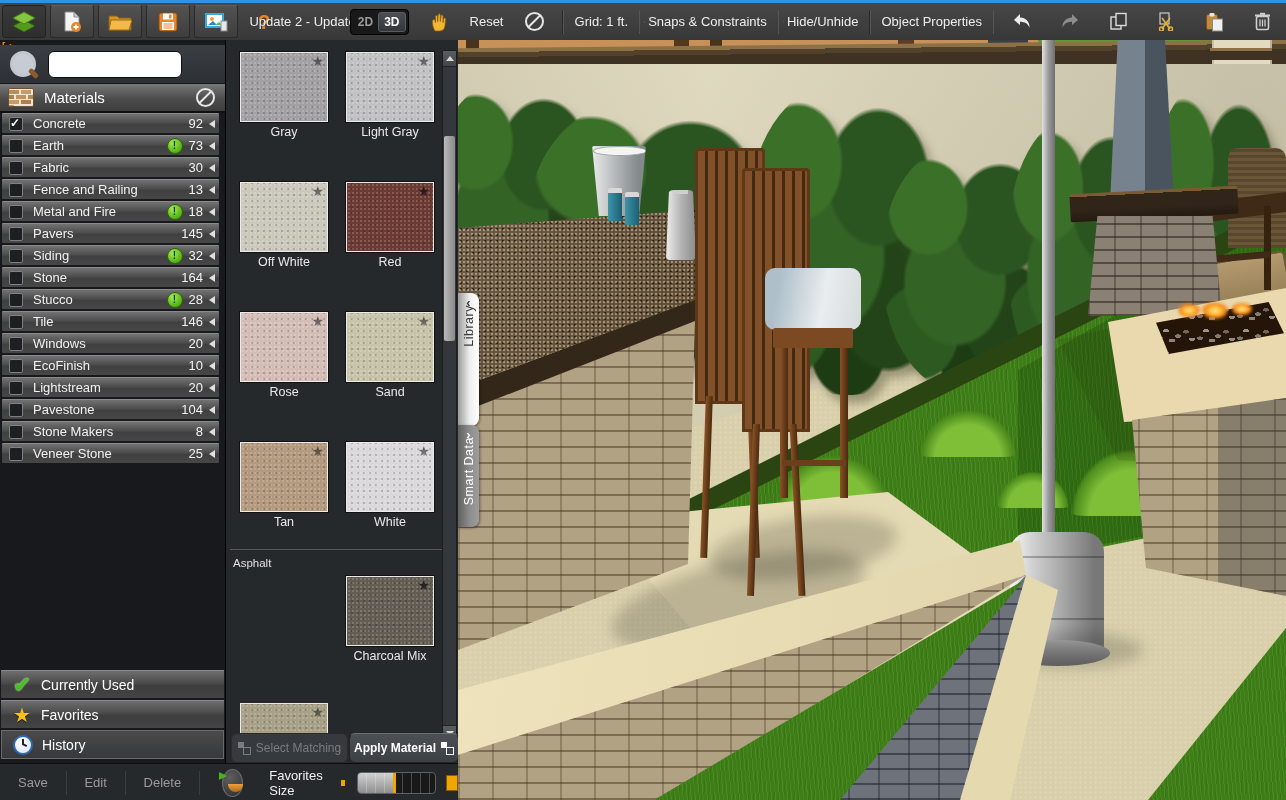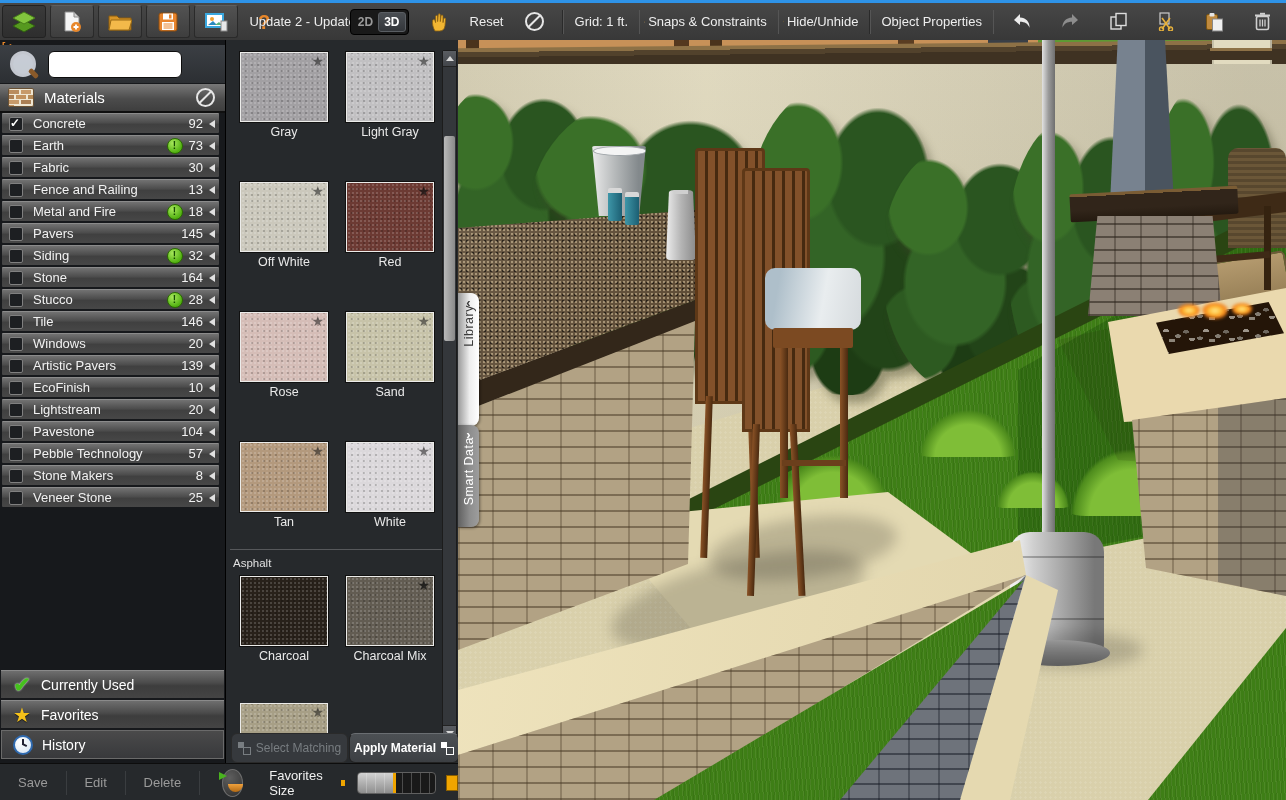--- a/index.html
+++ b/index.html
@@ -359,46 +359,34 @@
           <span class="tri-left"></span>
         </div>
       <div class="cat-row">
           <span class="cbx"></span>
           <span class="cat-label">Windows</span>
           <span class="cat-count">20</span>
           <span class="tri-left"></span>
         </div>
       <div class="cat-row">
           <span class="cbx"></span>
-          <span class="cat-label">Artistic Pavers</span>
-          <span class="cat-count">139</span>
-          <span class="tri-left"></span>
-        </div>
-      <div class="cat-row">
-          <span class="cbx"></span>
           <span class="cat-label">EcoFinish</span>
           <span class="cat-count">10</span>
           <span class="tri-left"></span>
         </div>
       <div class="cat-row">
           <span class="cbx"></span>
           <span class="cat-label">Lightstream</span>
           <span class="cat-count">20</span>
           <span class="tri-left"></span>
         </div>
       <div class="cat-row">
           <span class="cbx"></span>
           <span class="cat-label">Pavestone</span>
           <span class="cat-count">104</span>
-          <span class="tri-left"></span>
-        </div>
-      <div class="cat-row">
-          <span class="cbx"></span>
-          <span class="cat-label">Pebble Technology</span>
-          <span class="cat-count">57</span>
           <span class="tri-left"></span>
         </div>
       <div class="cat-row">
           <span class="cbx"></span>
           <span class="cat-label">Stone Makers</span>
           <span class="cat-count">8</span>
           <span class="tri-left"></span>
         </div>
       <div class="cat-row">
           <span class="cbx"></span>
@@ -476,24 +464,20 @@
     <div class="tile" style="left:120px;top:402px">
       <div class="tile-img" style="background-color: rgb(219, 216, 219);">
           <span class="tile-star">★</span>
         </div>
       <div class="tile-label">White</div>
     </div>
 
     <div id="asph-divider"></div>
     <div id="asph-label">Asphalt</div>
 
-    <div class="tile" style="left:14px;top:536px">
-      <div class="tile-img" style="background-color: rgb(40, 33, 26);"></div>
-      <div class="tile-label">Charcoal</div>
-    </div>
     <div class="tile" style="left:120px;top:536px">
       <div class="tile-img" style="background-color: rgb(98, 92, 82);">
           <span class="tile-star" style="color:rgba(15,15,15,.75)">★</span>
         </div>
       <div class="tile-label">Charcoal Mix</div>
     </div>
 
     <div id="partialtile">
       <div class="tile-img" style="background-color: rgb(167, 159, 134);">
           <span class="tile-star">★</span>

